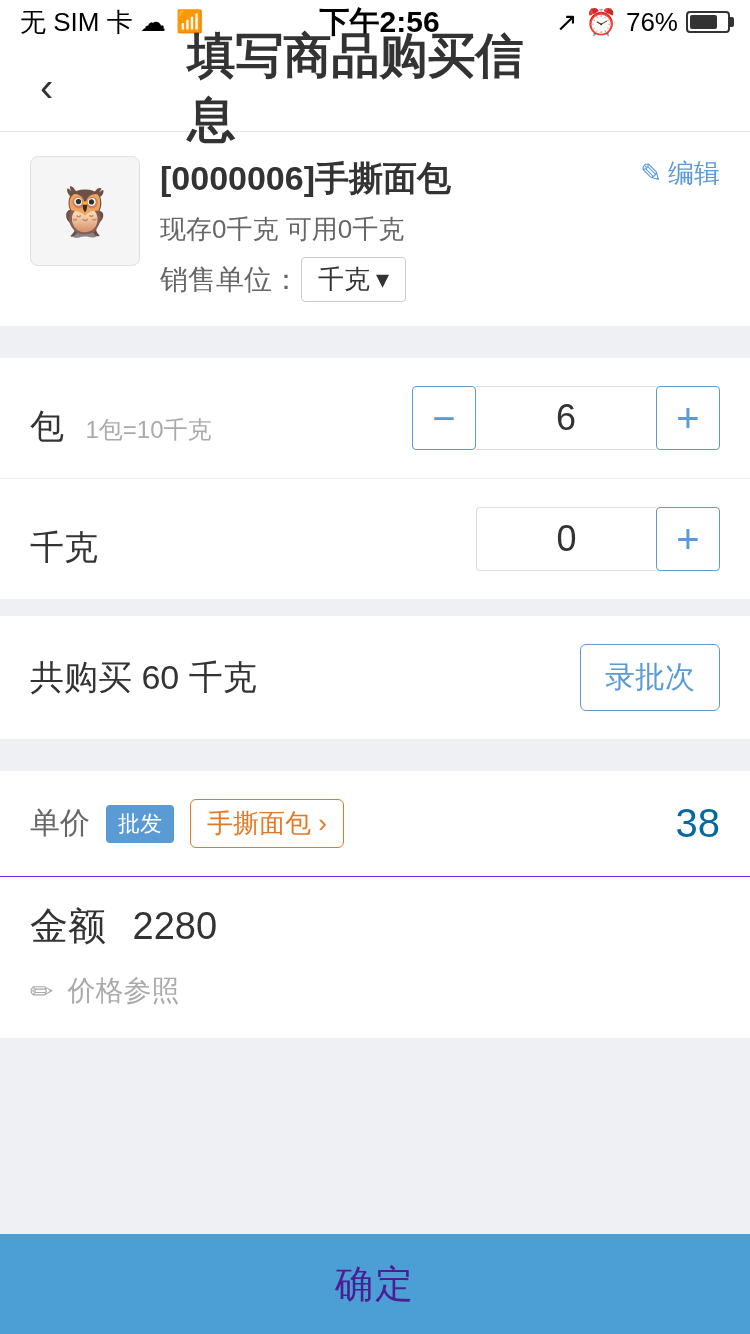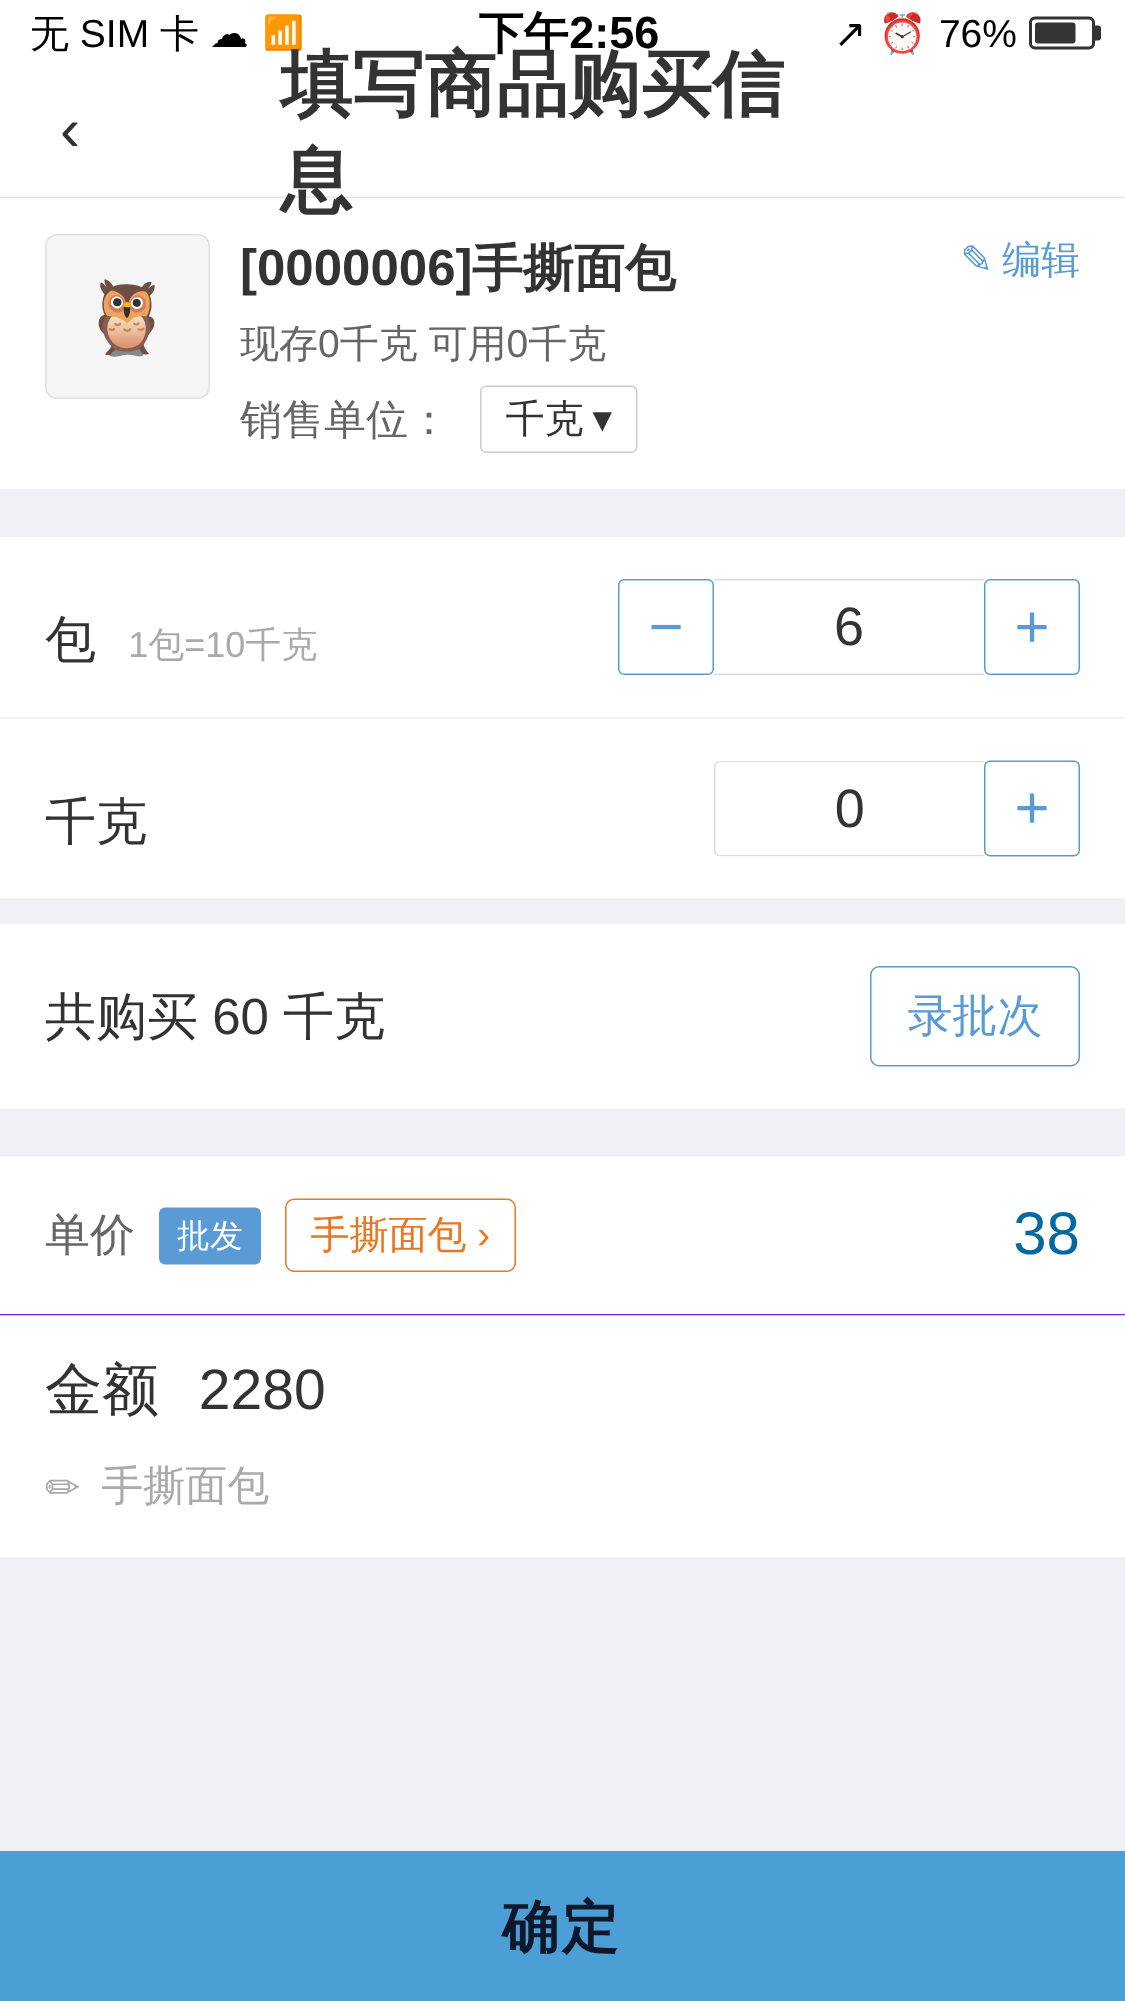--- a/index.html
+++ b/index.html
@@ -114,21 +114,21 @@
       margin-bottom: 10px;
     }
     .product-stock {
       font-size: 26px;
       color: #666;
       margin-bottom: 10px;
     }
     .product-unit-row {
       display: flex;
       align-items: center;
-      gap: 20px;
+      gap: 1px;
       font-size: 28px;
       color: #666;
     }
     .unit-select {
       border: 1px solid #ccc;
       border-radius: 4px;
       padding: 4px 16px;
       font-size: 26px;
       color: #333;
       background: #fff;
@@ -293,23 +293,23 @@
       left: 0;
       width: 750px;
       background: #4b9fd4;
       height: 100px;
       display: flex;
       align-items: center;
       justify-content: center;
       cursor: pointer;
     }
     .confirm-btn-text {
-      color: #0f172a;
+      color: #4c1d95;
       font-size: 38px;
-      font-weight: 700;
+      font-weight: 400;
       letter-spacing: 2px;
     }
 
     .main-content {
       padding-bottom: 100px;
       min-height: calc(1334px - 44px - 88px);
       background: #eef0f3;
     }
 
     .divider-block {
@@ -409,21 +409,21 @@
     </div>
   </div>
 
   <div class="amount-section">
     <div class="amount-row">
       <span>金额</span>
       <span style="margin-left:16px;">2280</span>
     </div>
     <div class="remark-row">
       <span class="remark-icon">✏</span>
-      <span>手撕面包</span>
+      <span>价格参照</span>
     </div>
   </div>
 
   <div style="height: 420px; background: #eef0f3;"></div>
 </div>
 
 <div class="bottom-btn-area">
   <span class="confirm-btn-text">确定</span>
 </div>
 

